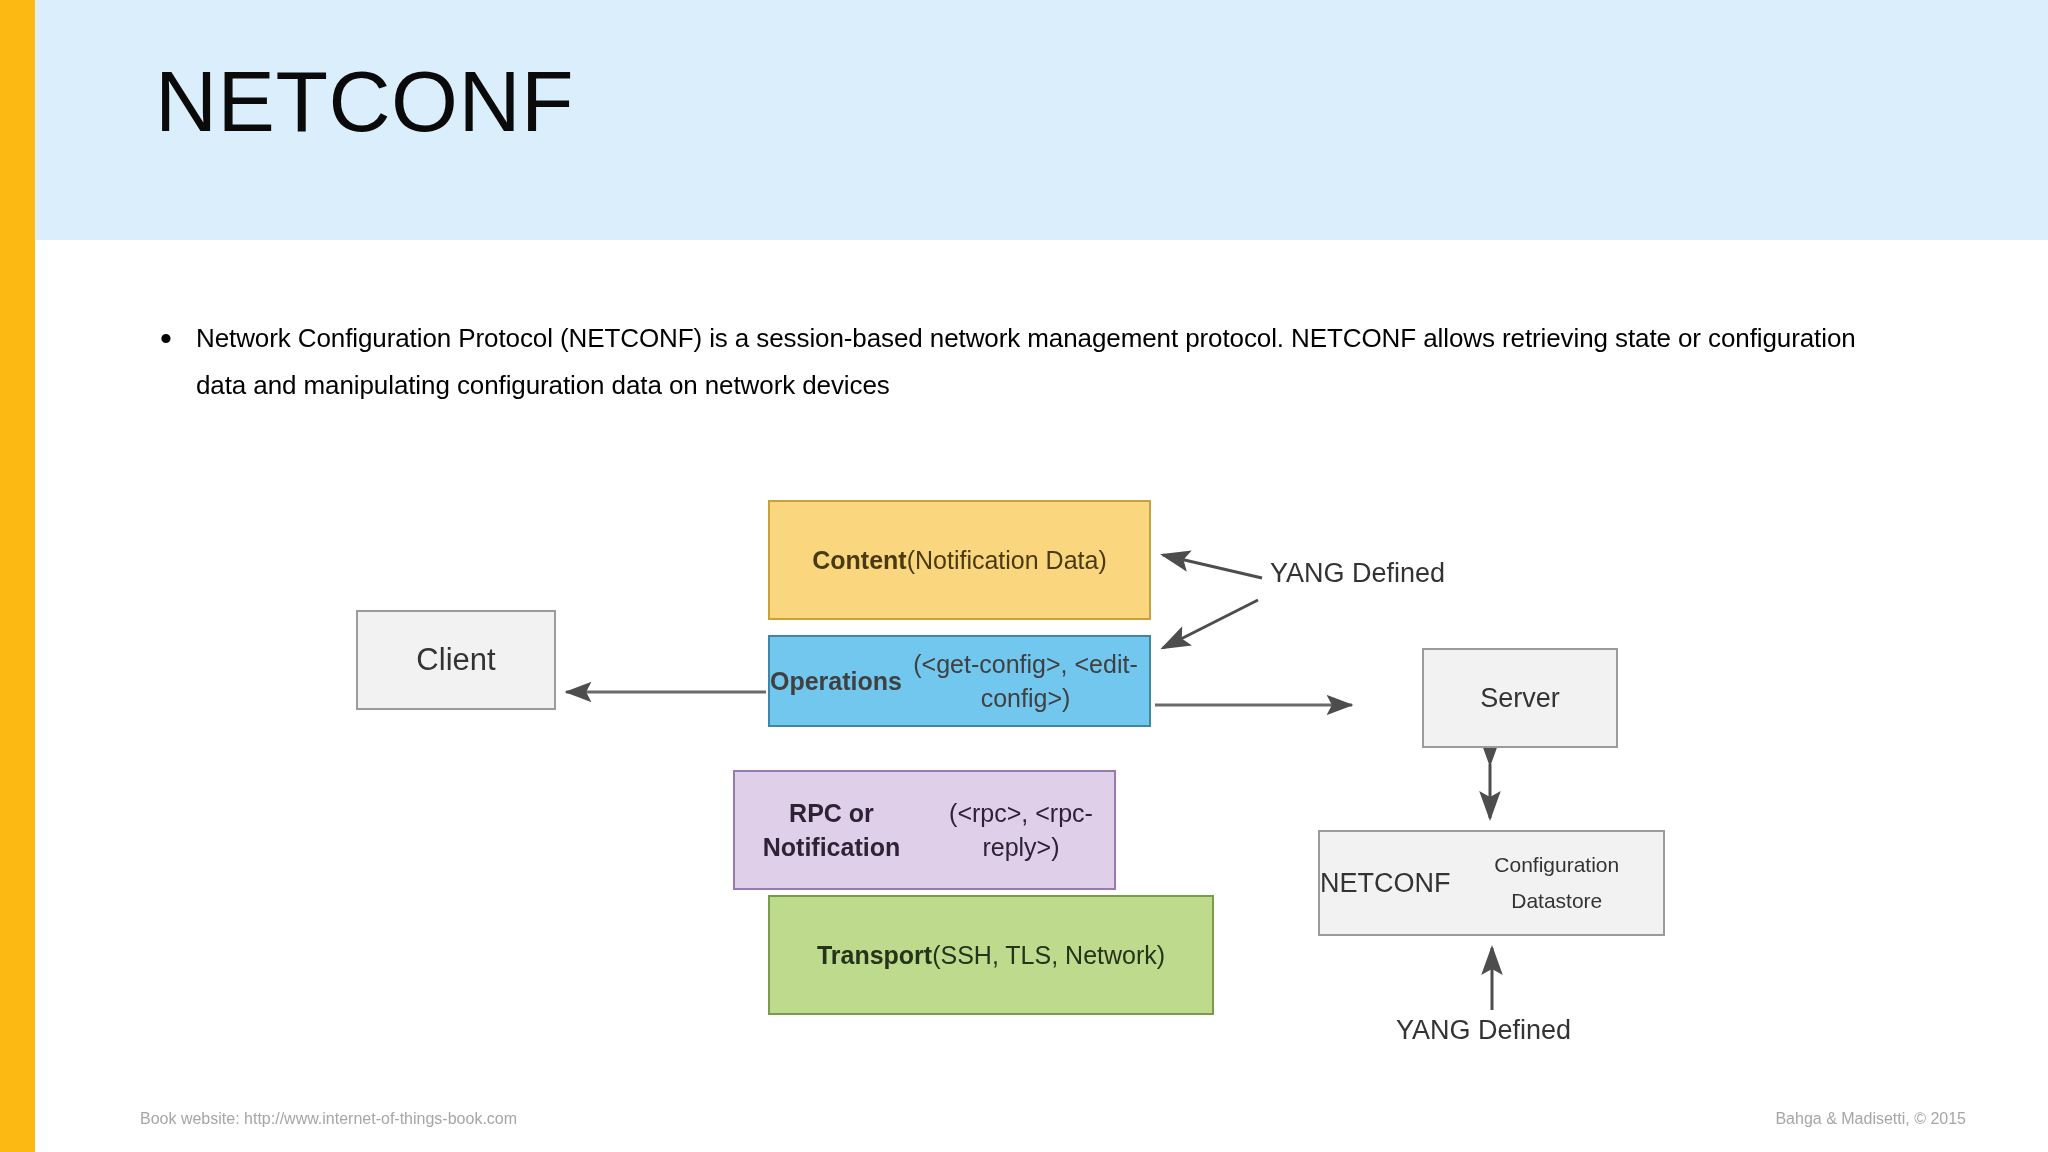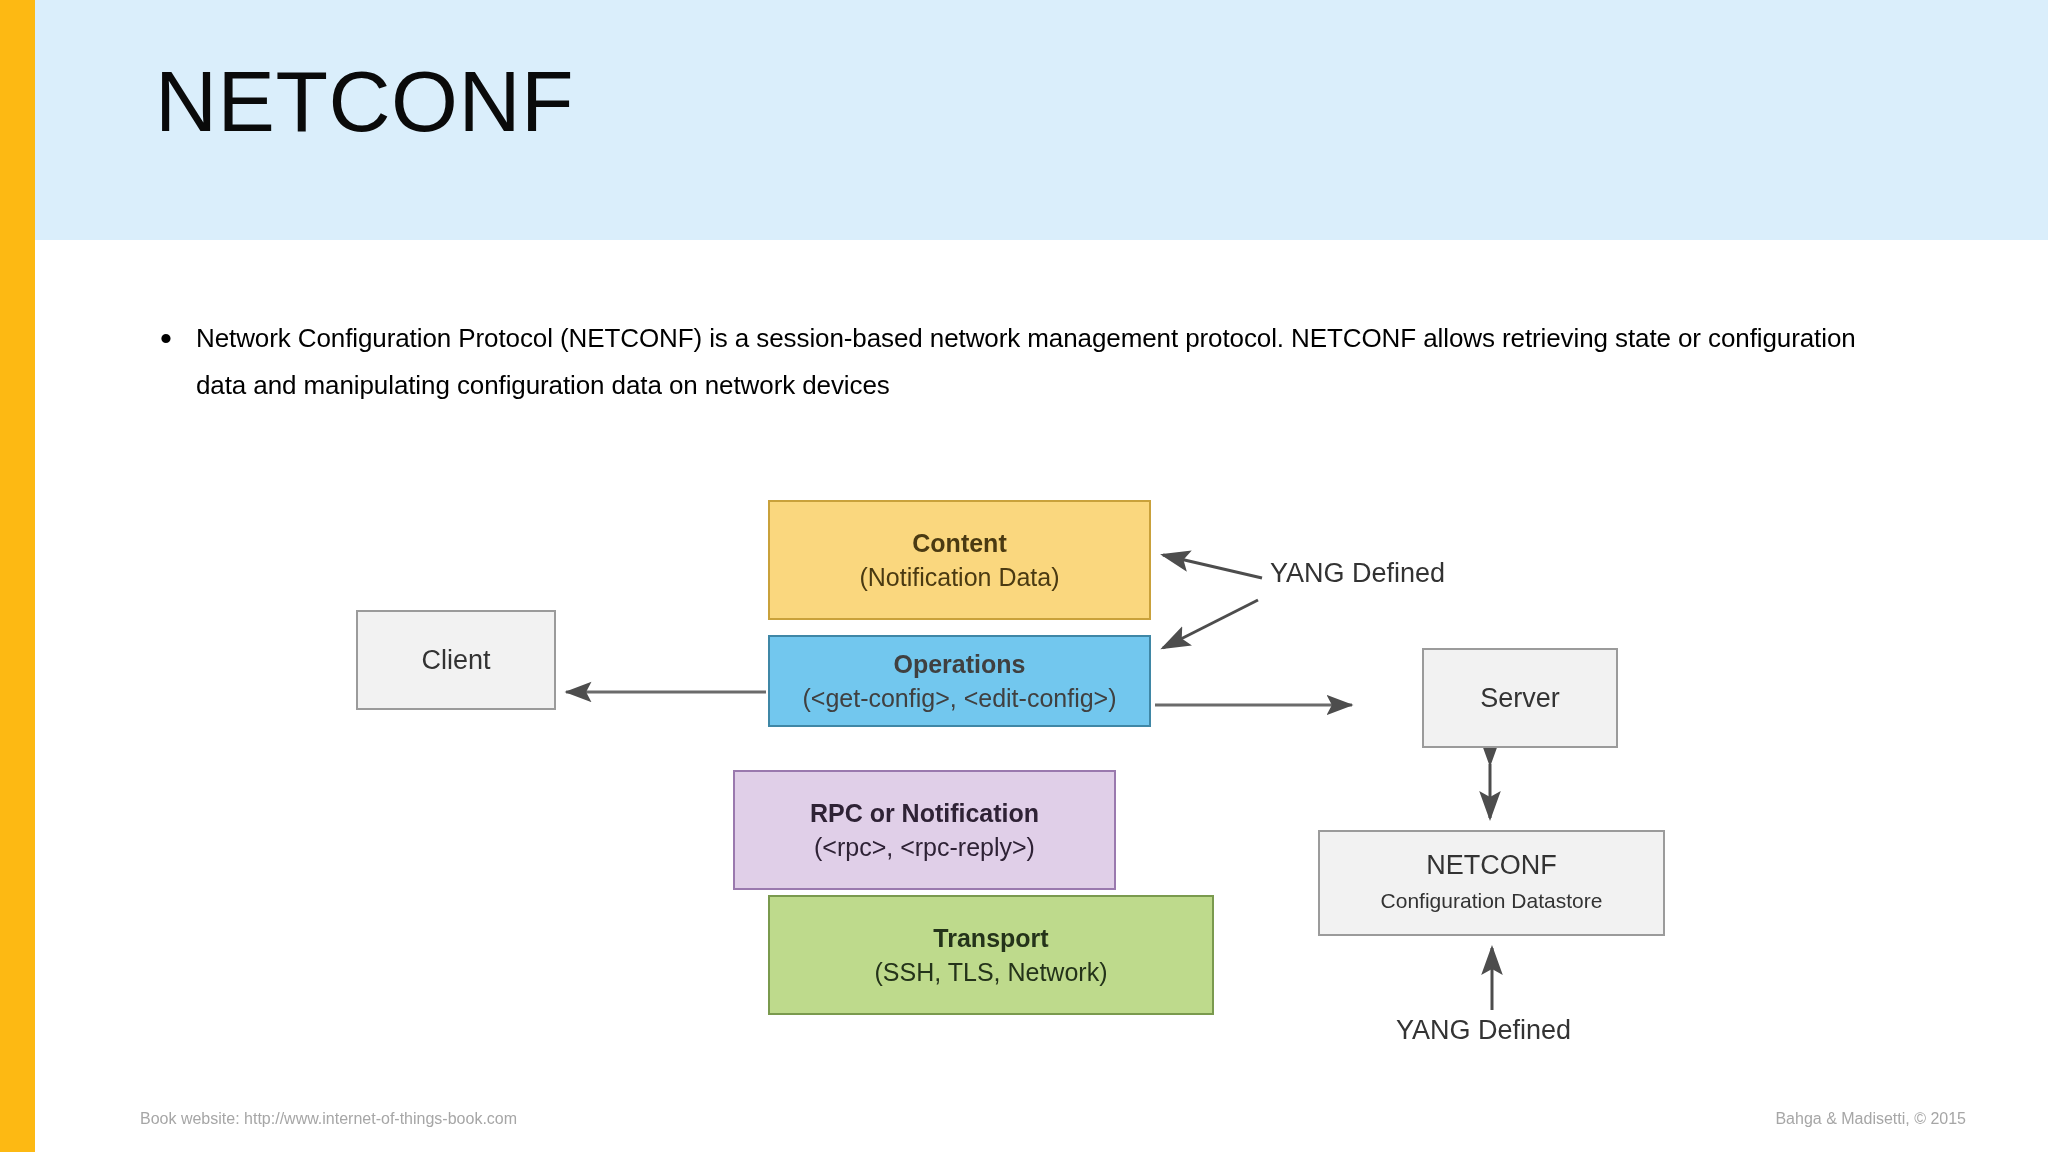--- a/index.html
+++ b/index.html
@@ -71,21 +71,20 @@
   #diagram {
     position: absolute;
     left: 0; top: 0;
     width: 2048px; height: 1152px;
     pointer-events: none;
   }
   .dbox {
     position: absolute;
     box-sizing: border-box;
     display: flex;
-    flex-direction: column;
     align-items: center;
     justify-content: center;
     text-align: center;
   }
   .dbox .t1 {
     font-weight: bold;
     font-size: 25px;
     line-height: 34px;
   }
   .dbox .t2 {
@@ -117,21 +116,21 @@
 
   
   .greybox {
     background: #F2F2F2;
     border: 2px solid #9B9B9B;
     color: #333;
   }
   #box-client {
     left: 356px; top: 610px; width: 200px; height: 100px;
   }
-  #box-client .t2 { font-size: 27px; }
+  #box-client .t2 { font-size: 31px; }
   #box-server {
     left: 1394px; top: 648px; width: 196px; height: 100px; margin-left: 28px;
   }
   #box-server .t2 { font-size: 27px; }
   #box-datastore {
     left: 1318px; top: 830px; width: 347px; height: 106px;
   }
   #box-datastore .t1 { font-weight: 400; font-size: 27px; line-height: 36px; }
   #box-datastore .t2 { font-size: 21px; line-height: 36px; text-align: center; }
 

